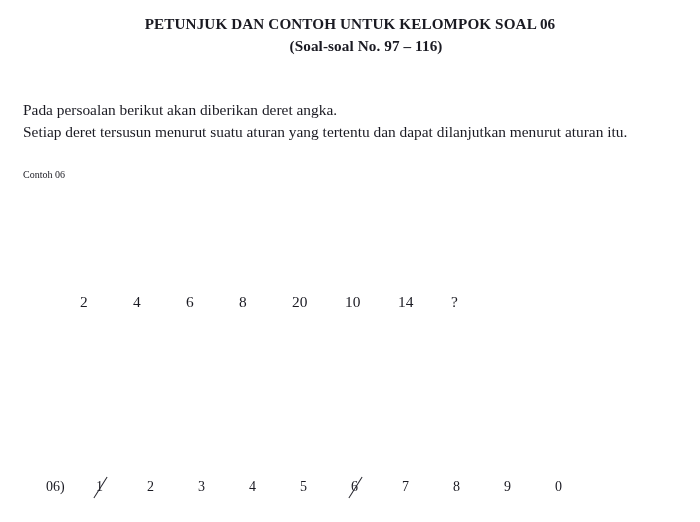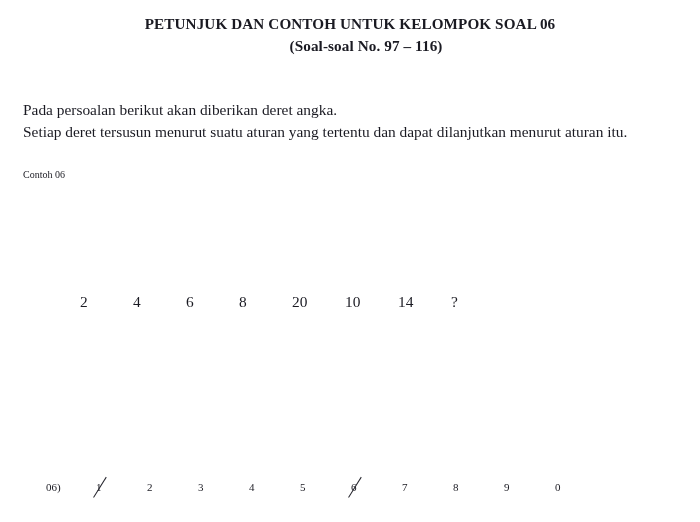--- a/index.html
+++ b/index.html
@@ -94,21 +94,21 @@
     top: 361px;
   }
 
   
   .answer-row {
     position: absolute;
     left: 46px;
     top: 477px;
     display: flex;
     align-items: baseline;
-    font-size: 11px;
+    font-size: 14px;
     line-height: 20px;
     justify-content: center;
   }
   .answer-row .ans-number-label {
     width: 49px;
     text-align: left;
   }
   .answer-row .ans-cell {
     width: 51px;
     text-align: left;

